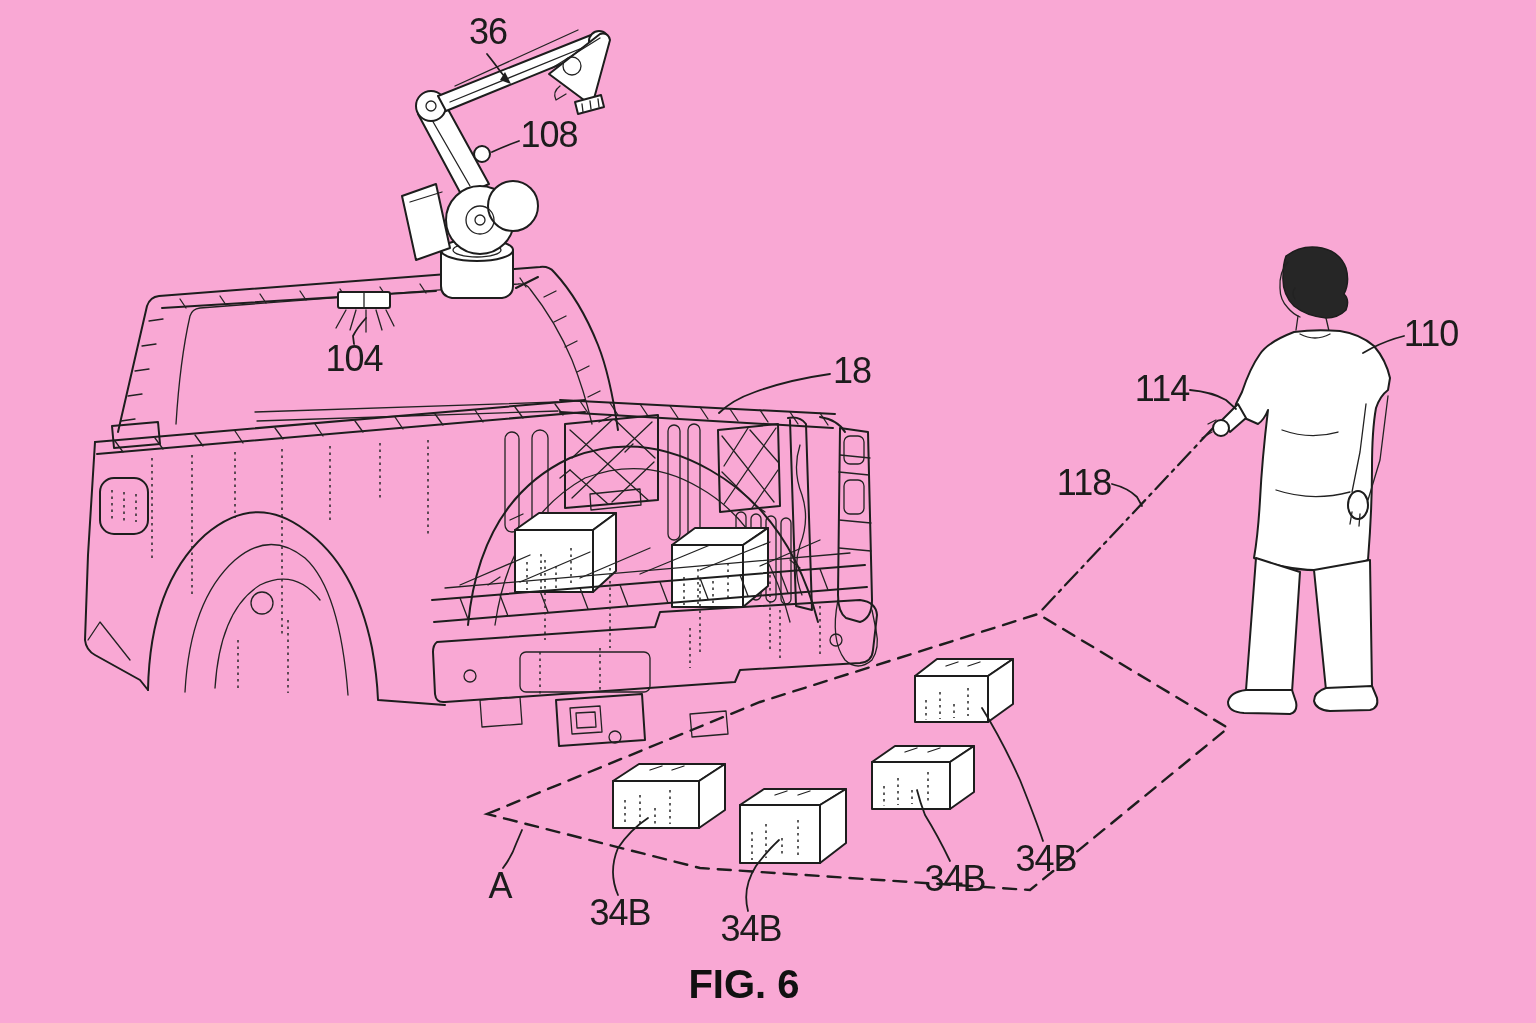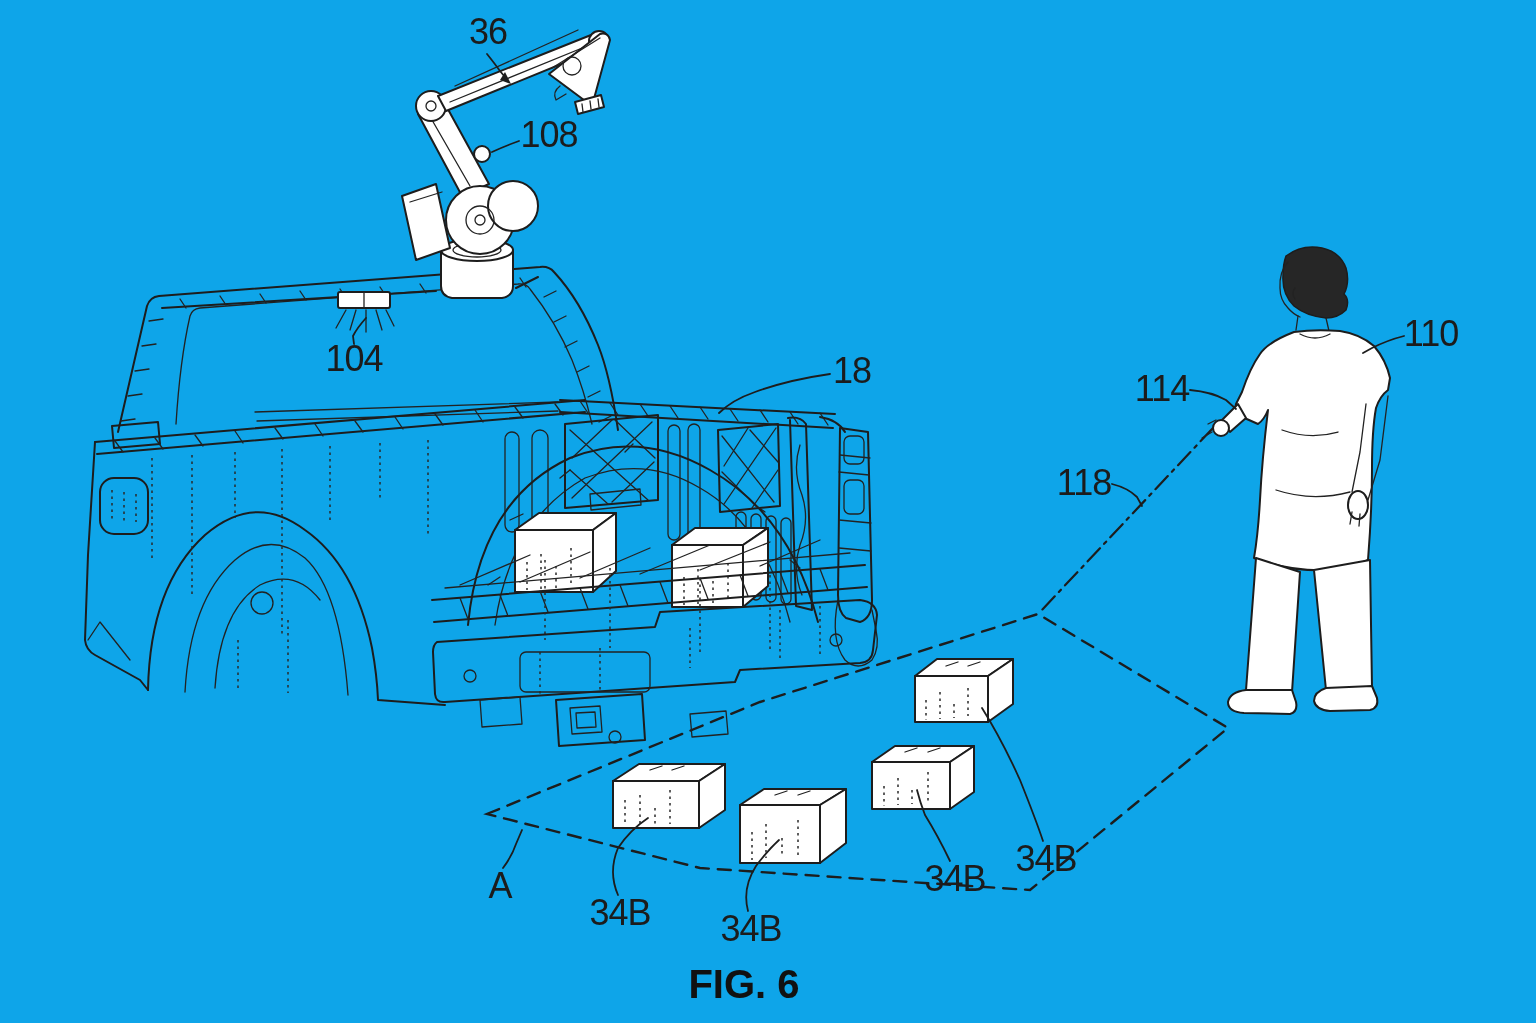--- a/index.html
+++ b/index.html
@@ -1,17 +1,17 @@
 <!DOCTYPE html>
 <html><head>
 <meta charset="utf-8">
 <style>
   html,body{margin:0;padding:0;background:#fff;}
   .sheet{
-    position:relative;width:1536px;height:1023px;background:#0ea5e9;
+    position:relative;width:1536px;height:1023px;background:#f9a8d4;
     font-family:"Liberation Sans", sans-serif;overflow:hidden;
   }
   svg{display:block}
   .ln{fill:none;stroke:#1d1d1d;stroke-width:2;stroke-linecap:round;stroke-linejoin:round;}
   .ln-thin{fill:none;stroke:#222;stroke-width:1.3;stroke-linecap:round;stroke-linejoin:round;}
   .fillw{fill:#ffffff;stroke:#1d1d1d;stroke-width:2;stroke-linejoin:round;}
   .hatchv{fill:none;stroke:#2a2a2a;stroke-width:1.5;stroke-dasharray:2.5 4;}
   .dashzone{fill:none;stroke:#1d1d1d;stroke-width:2.4;stroke-dasharray:13 9;stroke-linecap:round;}
   .dashdot{fill:none;stroke:#1d1d1d;stroke-width:2.2;stroke-dasharray:18 6 3 6;stroke-linecap:round;}
   .leader{fill:none;stroke:#1d1d1d;stroke-width:1.8;stroke-linecap:round;}

